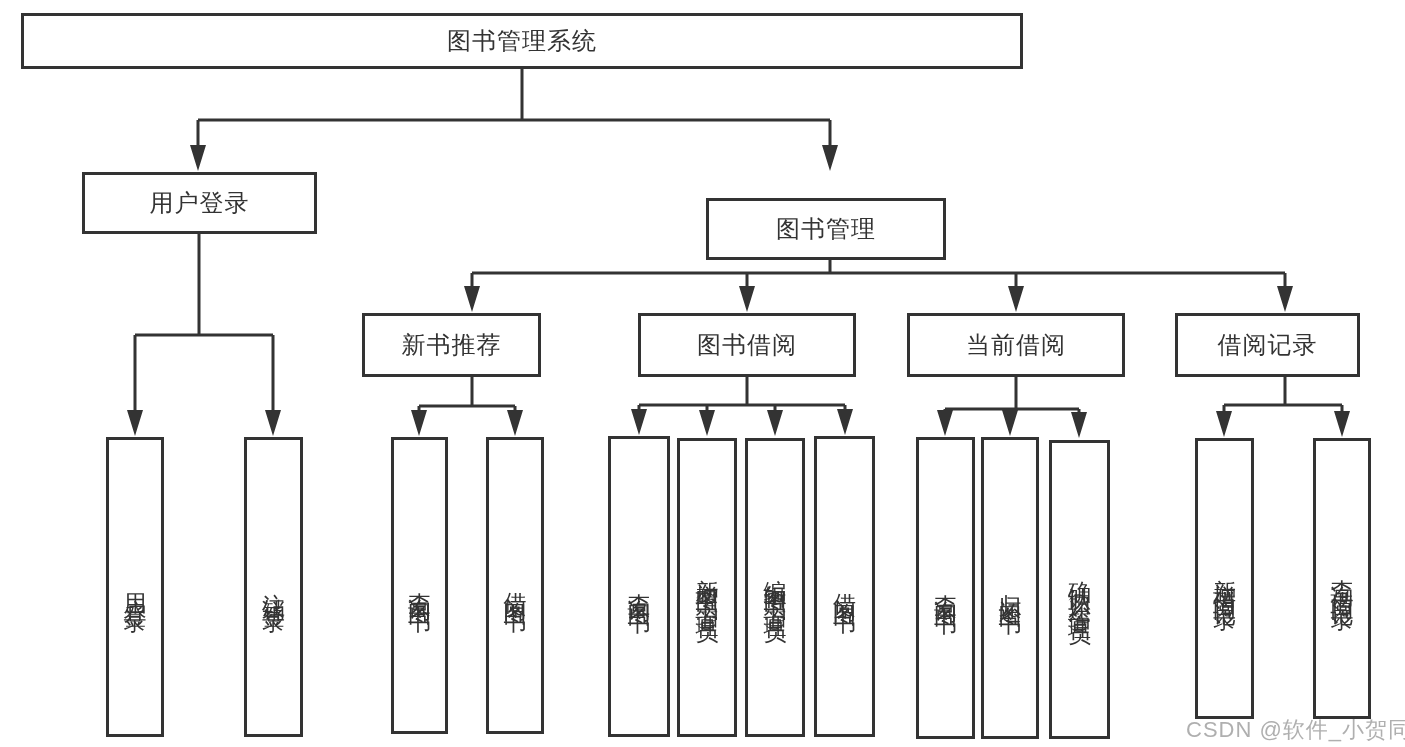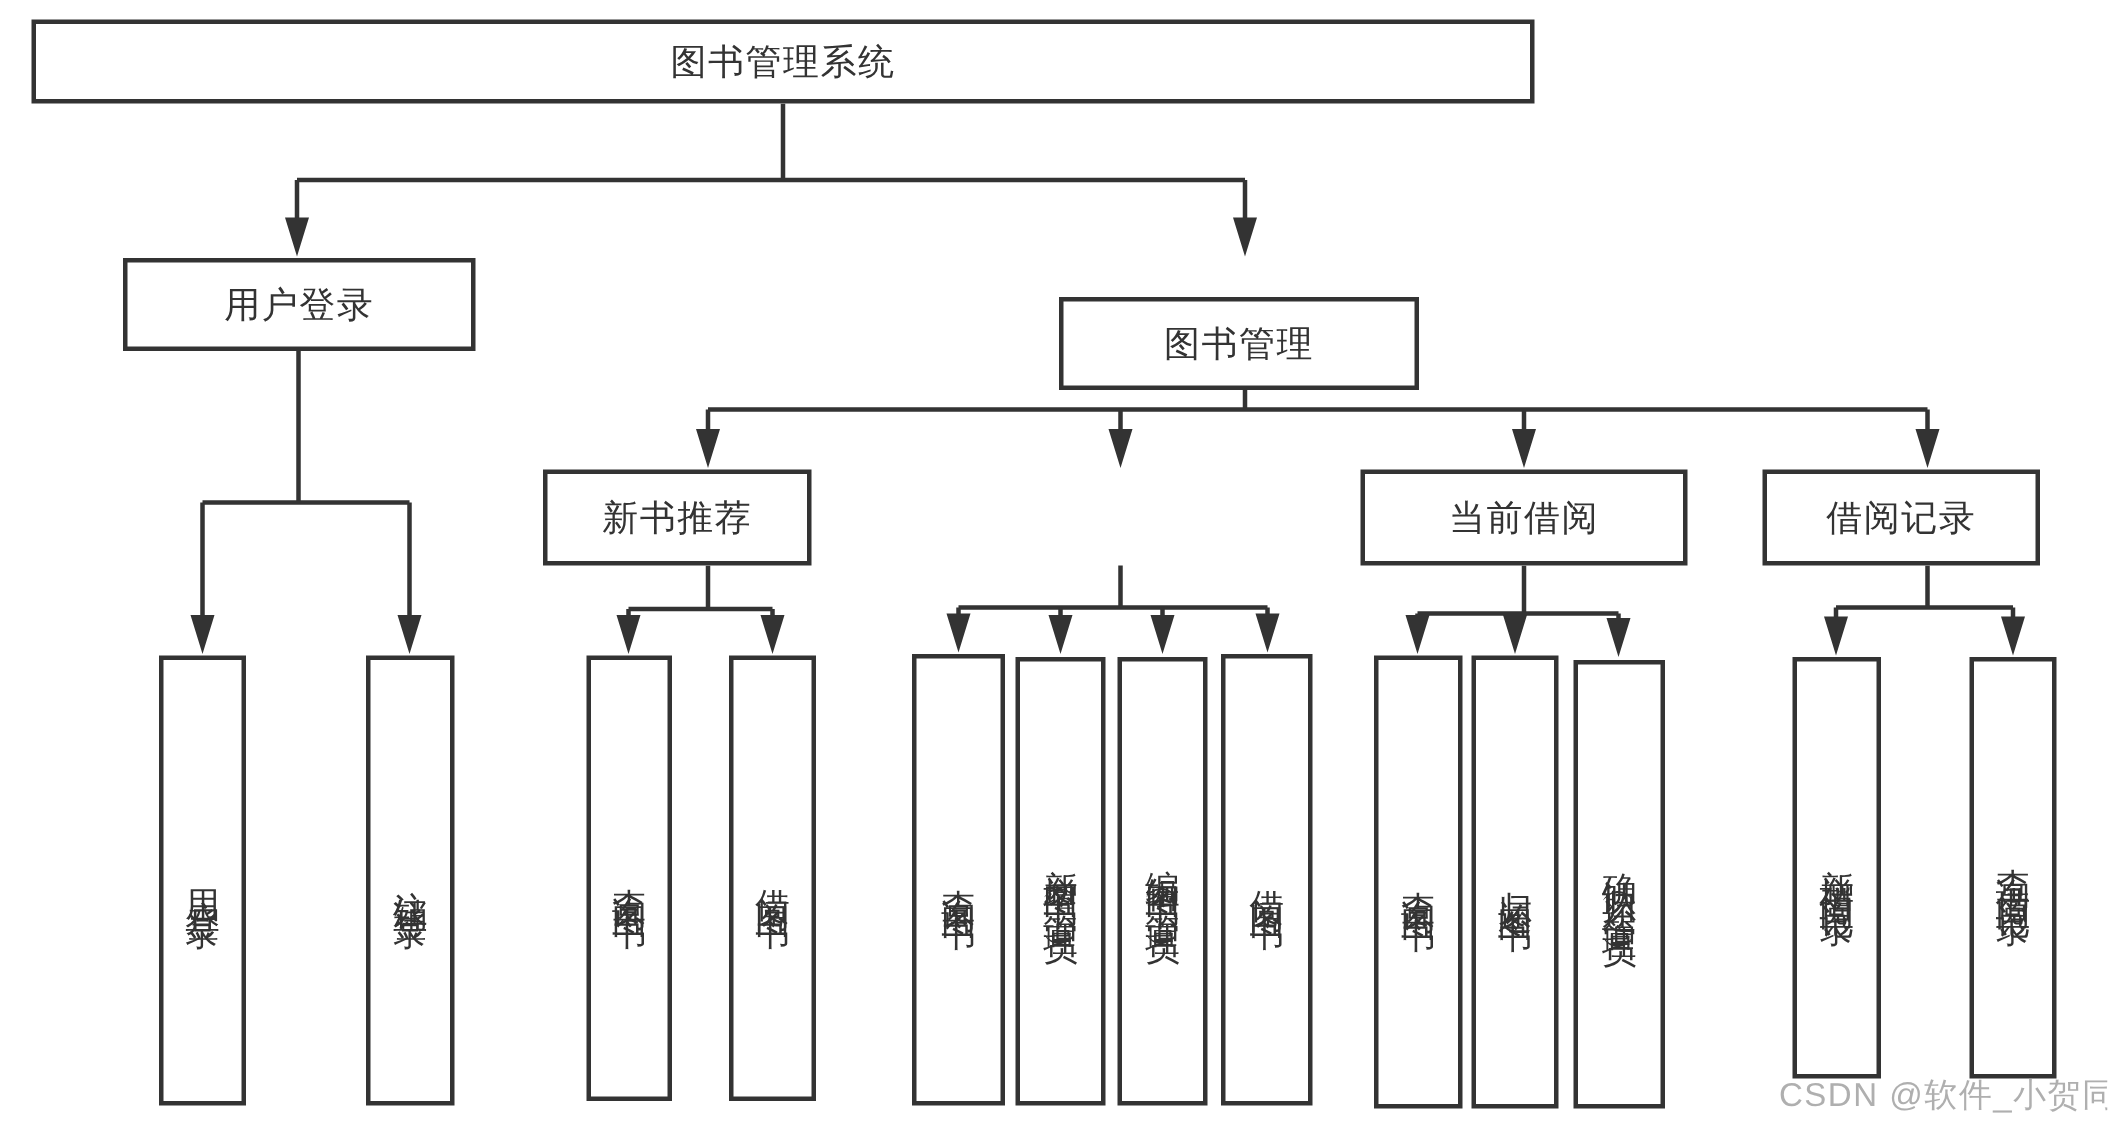--- a/index.html
+++ b/index.html
@@ -98,20 +98,23 @@
   <div class="node h" style="left:82px; top:172px; width:235px; height:62px;">
     <span>用户登录</span>
   </div>
   <div class="node h" style="left:706px; top:172px; width:240px; height:62px;margin-top:26px;">
     <span>图书管理</span>
   </div>
 
   <div class="node h" style="left:362px; top:313px; width:179px; height:64px;">
     <span>新书推荐</span>
   </div>
+  <div class="node h" style="left:638px; top:313px; width:218px; height:64px;">
+    <span>图书借阅</span>
+  </div>
   <div class="node h" style="left:907px; top:313px; width:218px; height:64px;">
     <span>当前借阅</span>
   </div>
   <div class="node h" style="left:1175px; top:313px; width:185px; height:64px;">
     <span>借阅记录</span>
   </div>
 
   <div class="node v" style="left:106px; top:437px; width:58px; height:300px;">
     <span>用户登录</span>
   </div>

